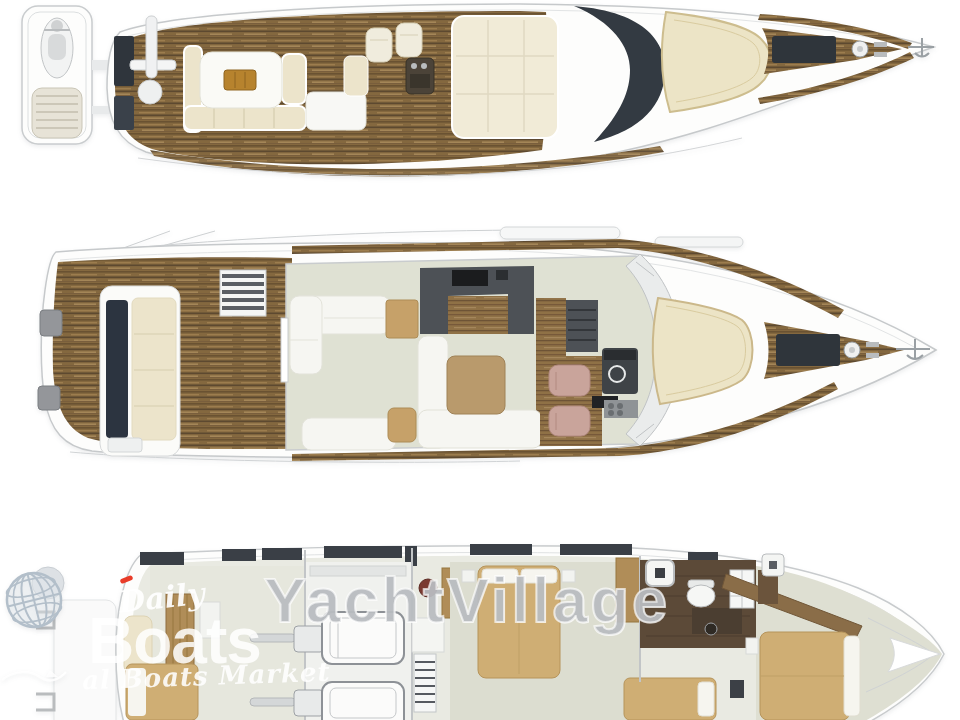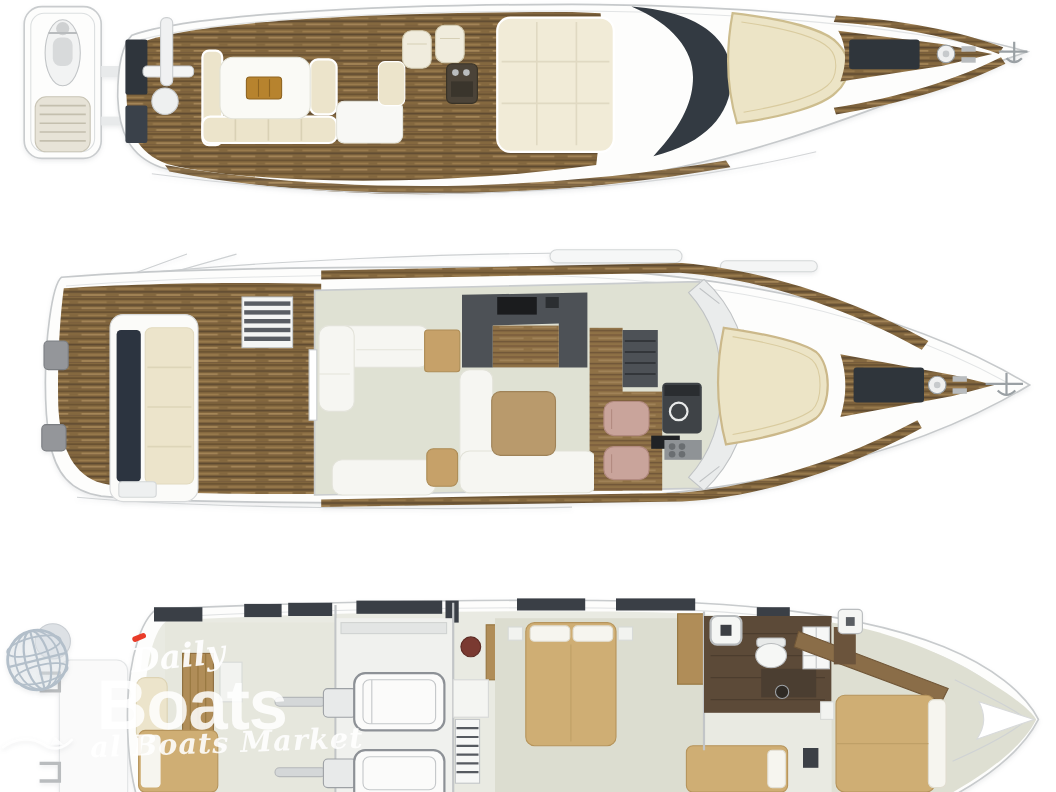--- a/index.html
+++ b/index.html
@@ -385,20 +385,21 @@
         <rect x="844" y="94" width="16" height="80" rx="5" stroke="#e0ddd0" fill="#f6f5ef"></rect>
         <line x1="760" y1="134" x2="844" y2="134" stroke="#bfa067"></line>
       </g>
       <rect x="746" y="96" width="12" height="16" fill="#f2f3f0" stroke="#d8dad8"></rect>
       <rect x="730" y="138" width="14" height="18" fill="#3c4046"></rect>
       <path d="M868,76 C900,92 920,102 934,112 C920,124 898,136 866,150" stroke="#cfd2d4" fill="none"></path>
       <path d="M890,96 L940,112 L888,130 C896,118 896,108 890,96 Z" fill="#ffffff" stroke="#d8dadb"></path>
     </g>
   </svg>
 
+  <div class="wm" id="wm-yachtvillage">YachtVillage</div>
 
   <div>
     <div id="wm-daily-accent"></div>
     <div class="wm" id="wm-daily">Daily</div>
     <div class="wm" id="wm-boats">Boats</div>
     <div class="wm" id="wm-tagline">al Boats Market</div>
     <svg id="wm-flourish" width="70" height="22" viewBox="0 0 70 22">
       <path d="M2,14 C14,4 30,4 40,11 C48,17 58,15 66,6" stroke="rgba(255,255,255,.85)" stroke-width="2.5" fill="none"></path>
       <path d="M50,4 L58,11 L46,11 Z" fill="rgba(255,255,255,.8)"></path>
     </svg>

